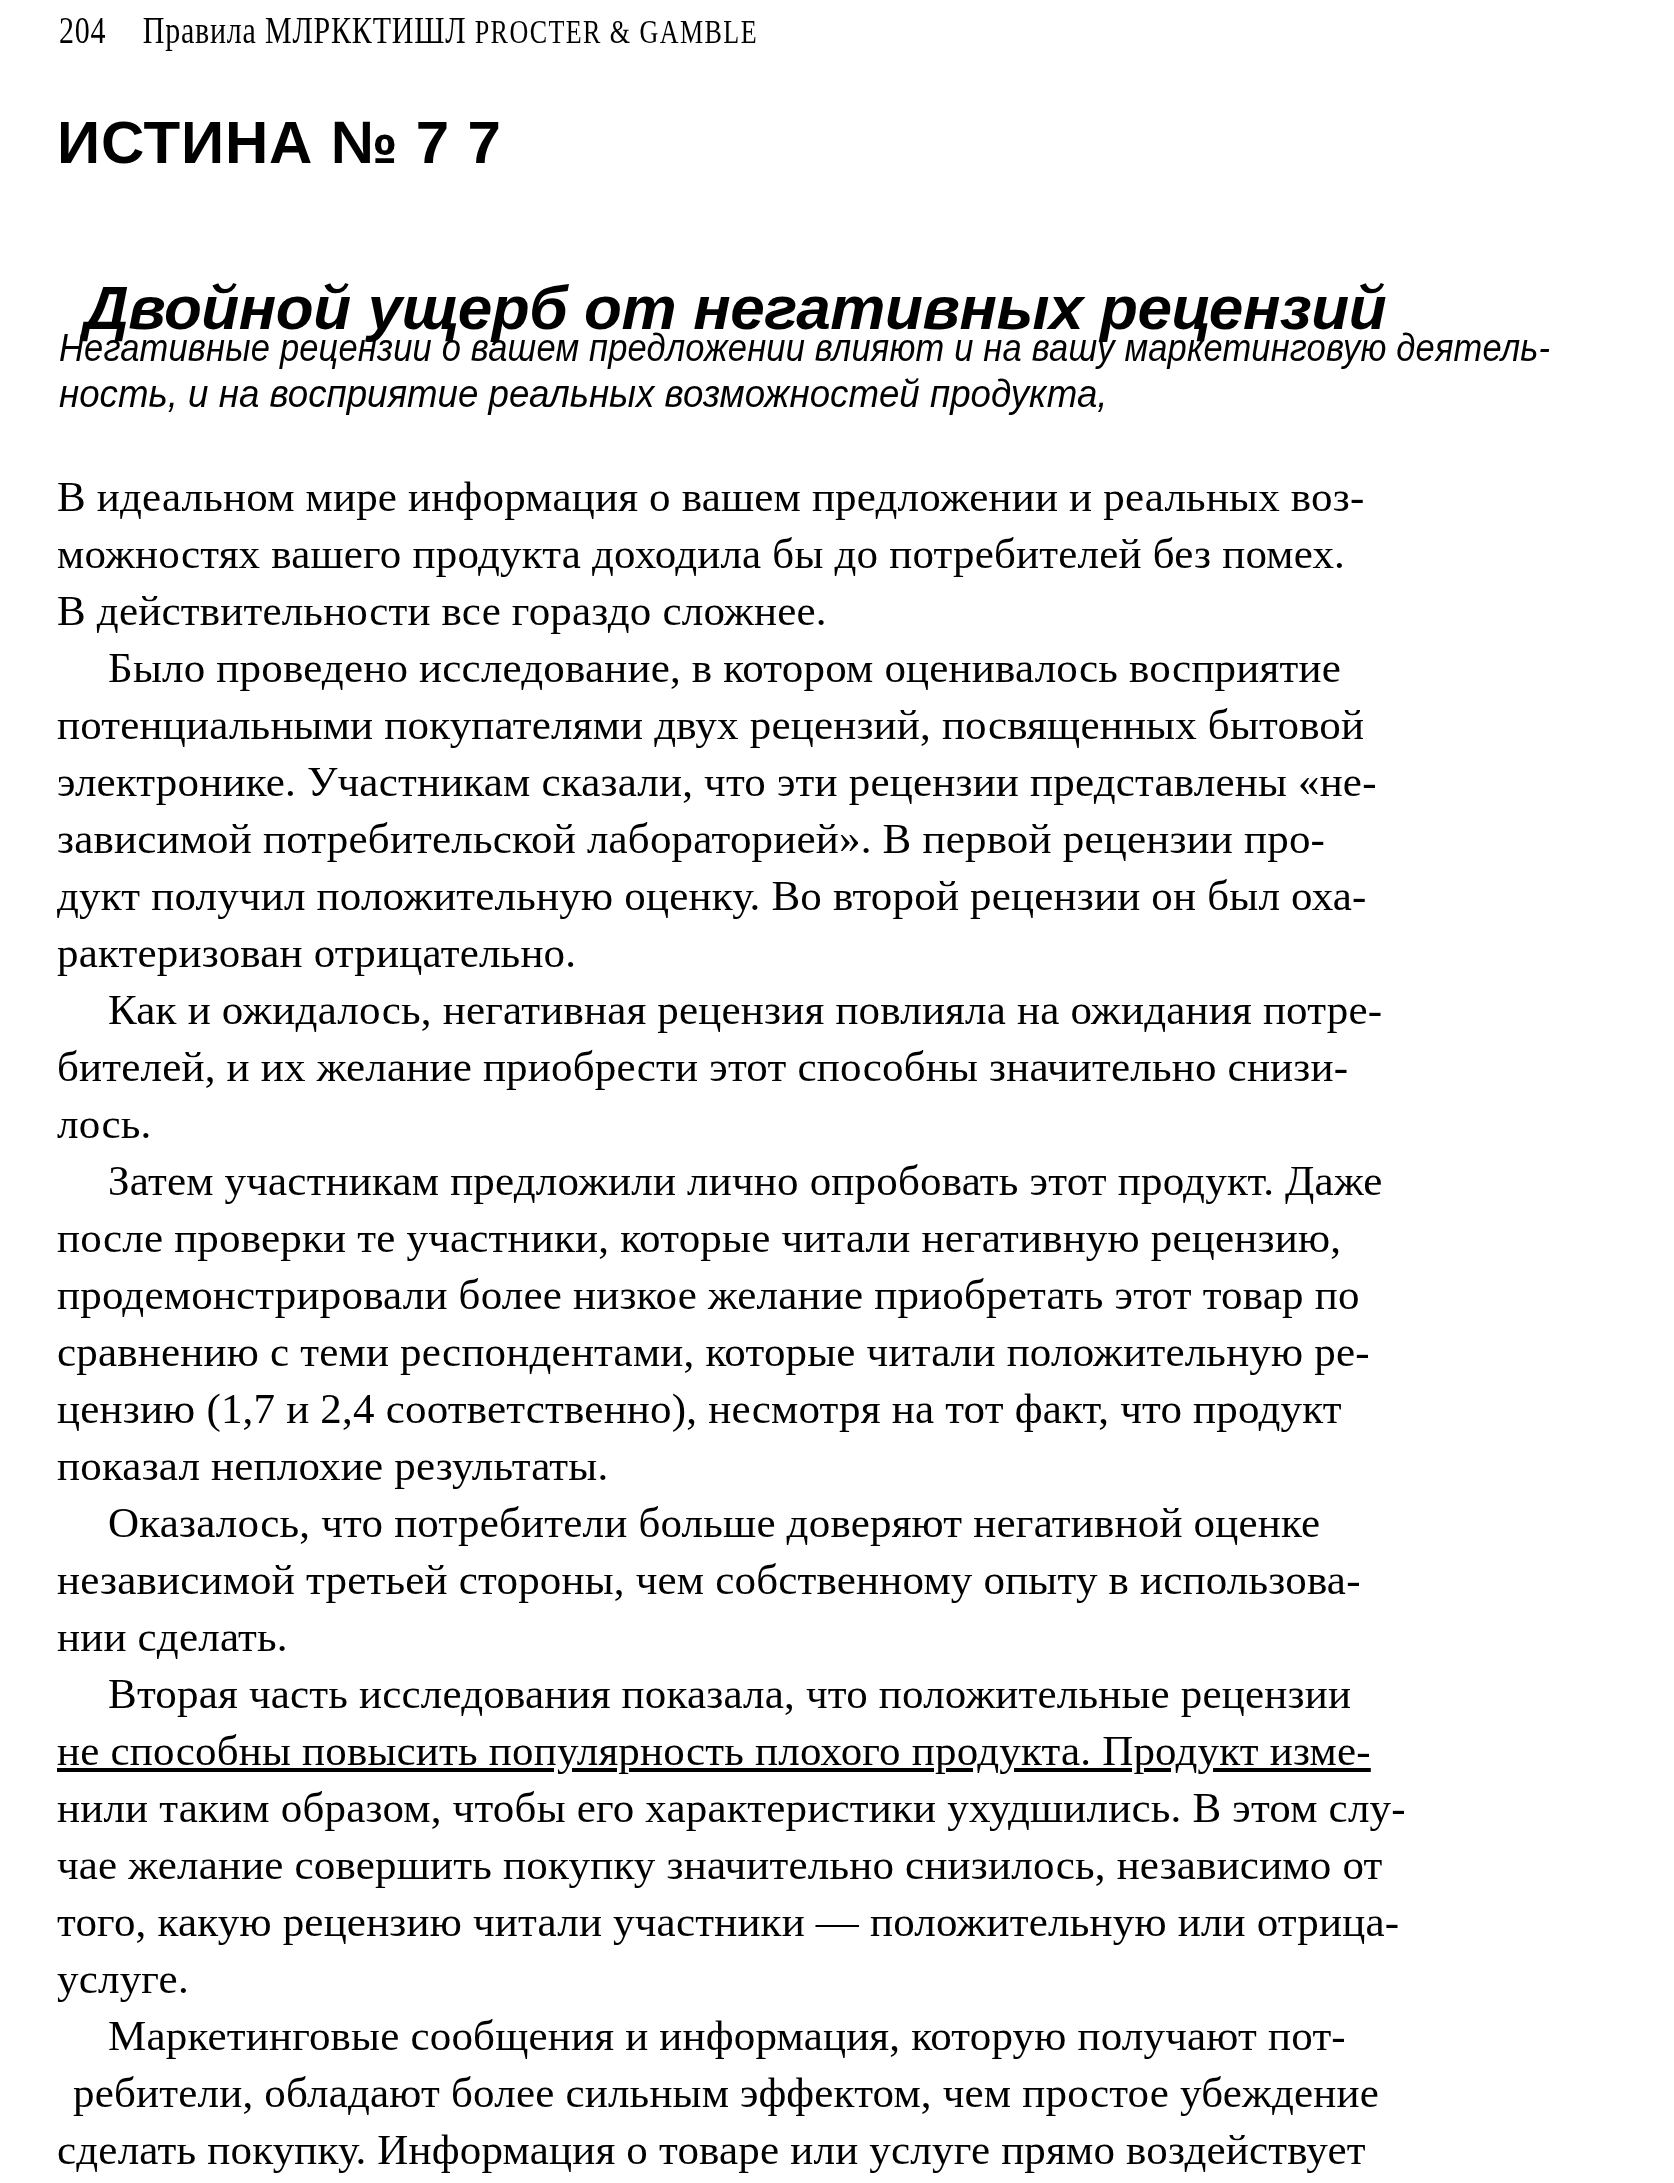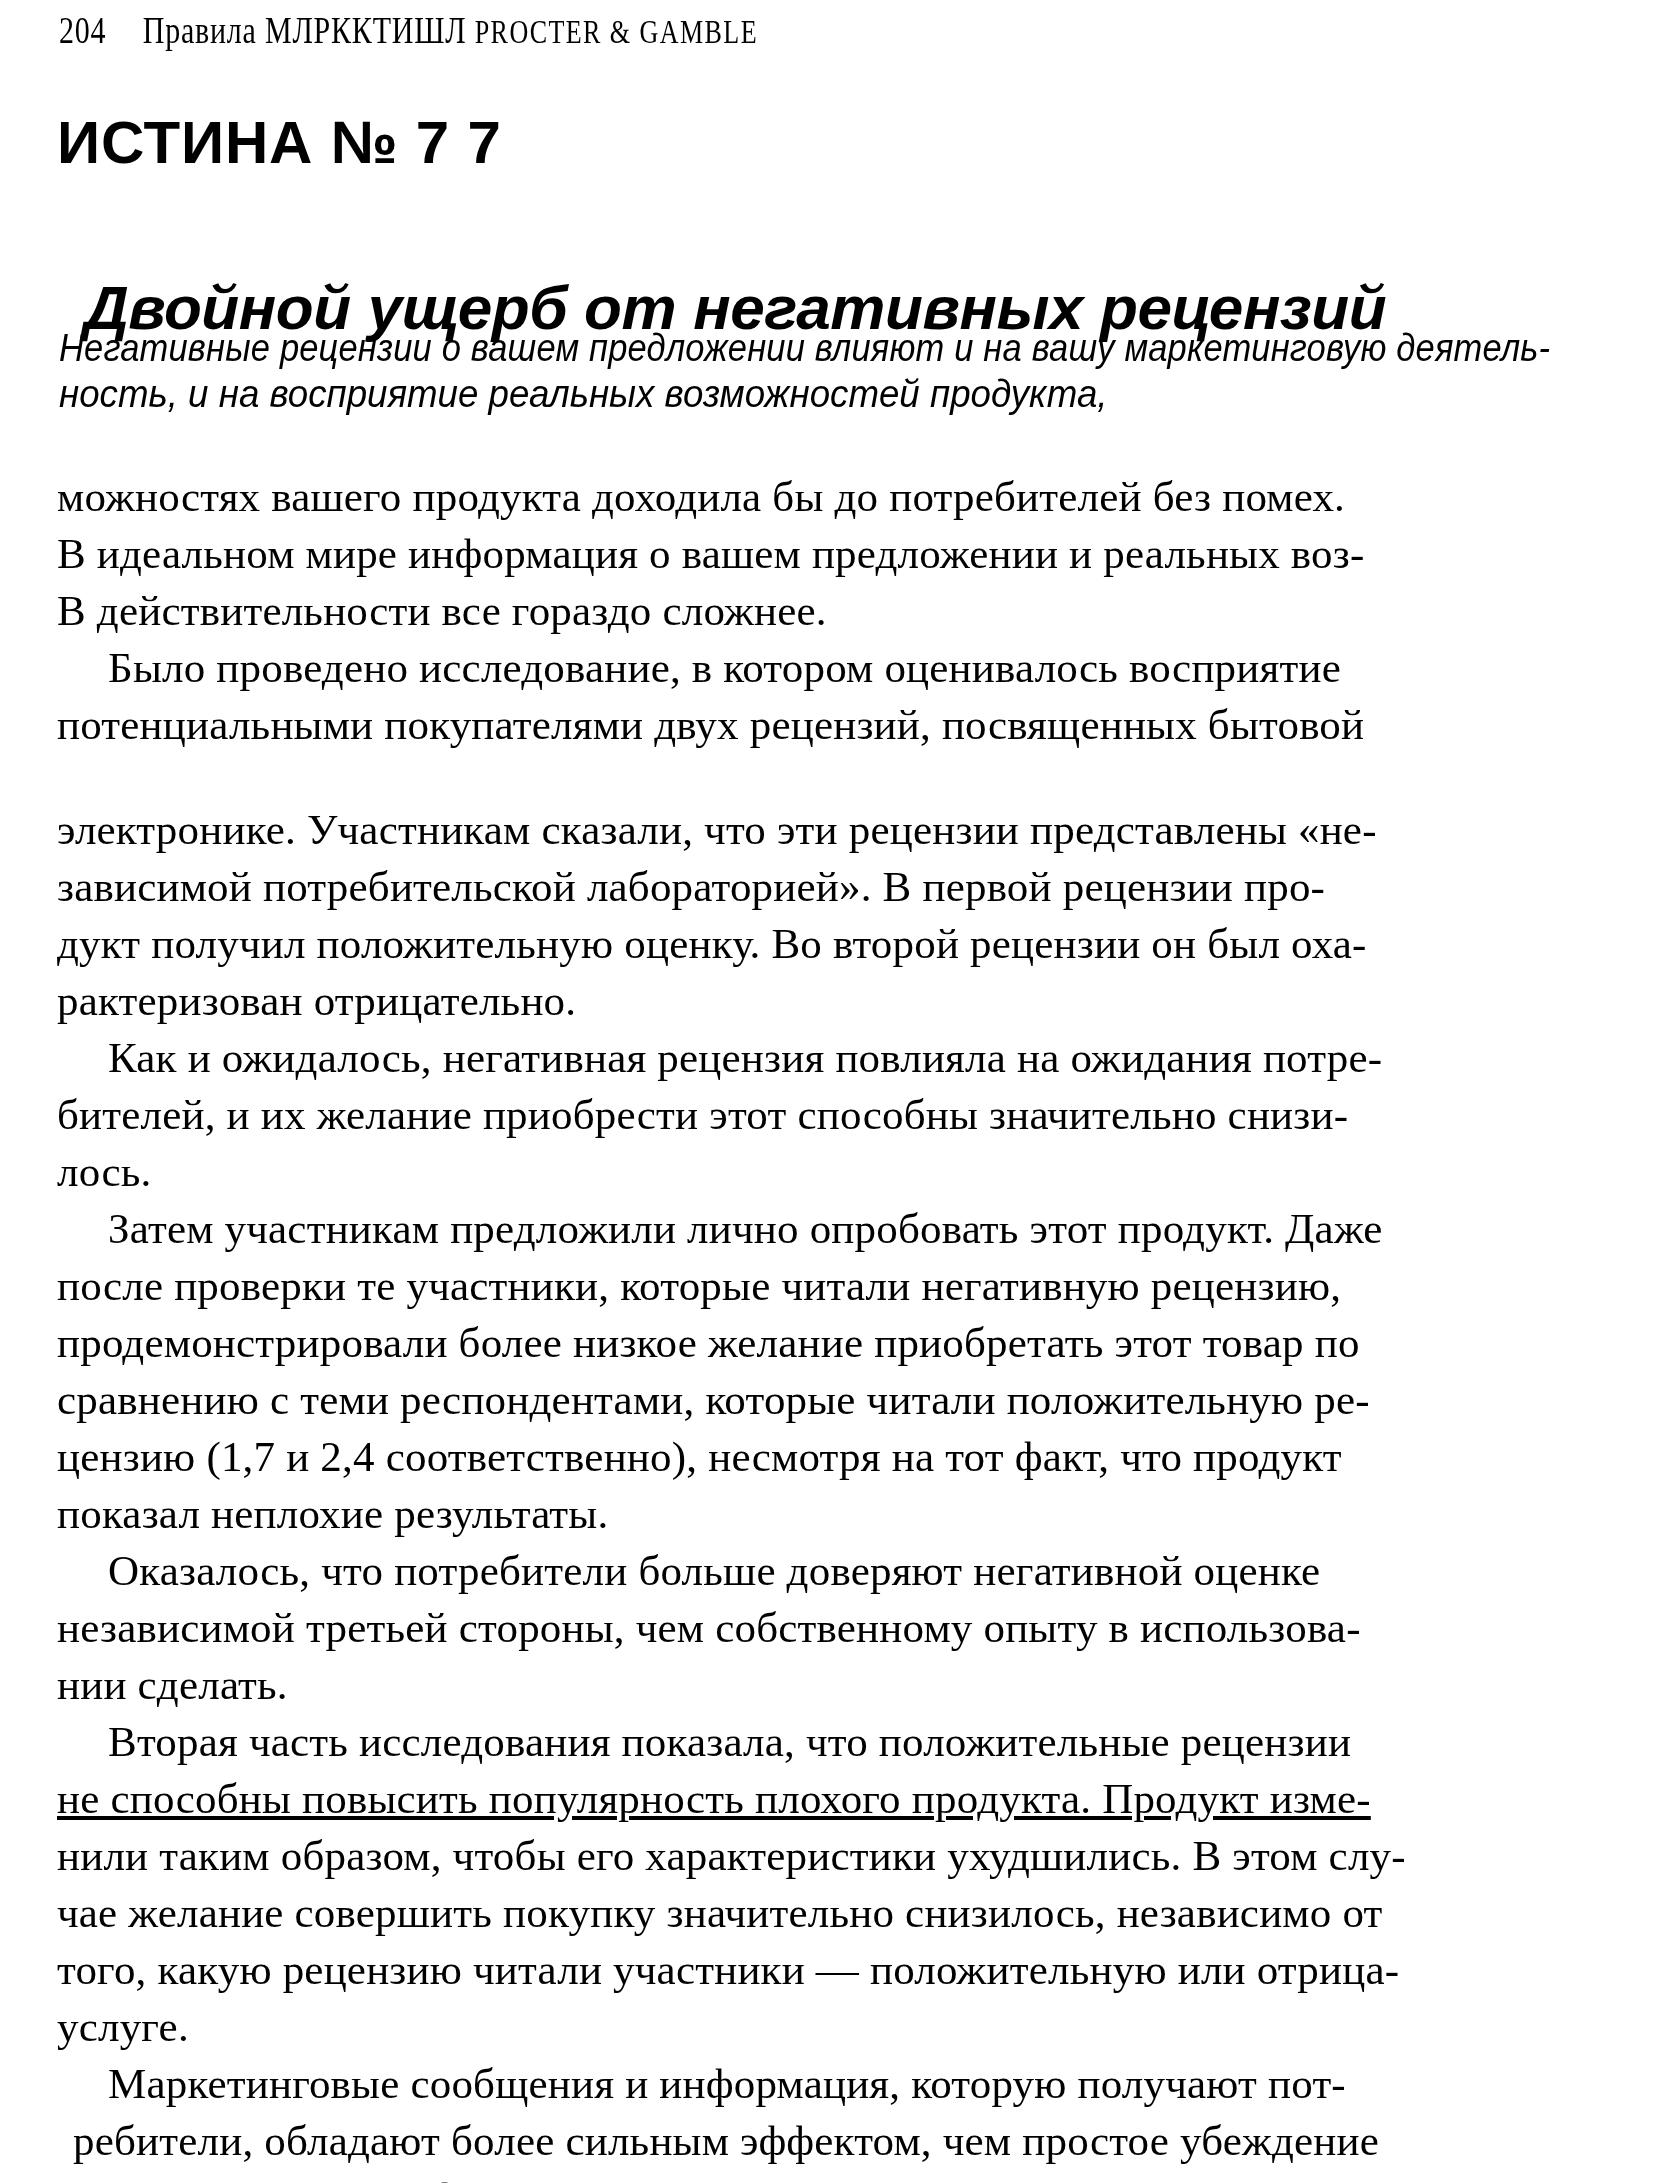--- a/index.html
+++ b/index.html
@@ -157,29 +157,29 @@
   <h1 class="headline" style="transform: none;">Двойной ущерб от негативных рецензий</h1>
 
   <div class="deck">
     <span class="deck-line stretch" style="transform: scaleX(0.940365); display: block; transform-origin: left center;">Негативные рецензии о вашем предложении влияют и на вашу маркетинговую деятель-</span>
     <span class="deck-line" style="transform: none;">ность, и на восприятие реальных возможностей продукта,</span>
   </div>
 
   <div class="body-copy">
 
     <p>
+      <span class="ln j" style="transform: scaleX(1); transform-origin: left center;">В идеальном мире информация о вашем предложении и реальных воз-</span>
       <span class="ln j" style="transform: scaleX(1); transform-origin: left center;">можностях вашего продукта доходила бы до потребителей без помех.</span>
-      <span class="ln j" style="transform: scaleX(1); transform-origin: left center;">В идеальном мире информация о вашем предложении и реальных воз-</span>
       <span class="ln last" style="transform: none;">В действительности все гораздо сложнее.</span>
     </p>
 
     <p>
       <span class="ln j" style="transform: scaleX(1); transform-origin: left center;"><span class="indent"></span><span>Было проведено исследование, в котором оценивалось восприятие</span></span>
       <span class="ln j" style="transform: scaleX(1); transform-origin: left center;">потенциальными покупателями двух рецензий, посвященных бытовой</span>
-      <span class="ln j" style="transform: scaleX(1); transform-origin: left center; margin-top: 48px;">электронике. Участникам сказали, что эти рецензии представлены «не-</span>
+      <span class="ln j" style="transform: scaleX(1); transform-origin: left center;">электронике. Участникам сказали, что эти рецензии представлены «не-</span>
       <span class="ln j" style="transform: scaleX(1); transform-origin: left center;">зависимой потребительской лабораторией». В первой рецензии про-</span>
       <span class="ln j" style="transform: scaleX(1); transform-origin: left center;">дукт получил положительную оценку. Во второй рецензии он был оха-</span>
       <span class="ln last" style="transform: none;">рактеризован отрицательно.</span>
     </p>
 
     <p>
       <span class="ln j" style="transform: scaleX(1); transform-origin: left center;"><span class="indent"></span><span>Как и ожидалось, негативная рецензия повлияла на ожидания потре-</span></span>
       <span class="ln j" style="transform: scaleX(1); transform-origin: left center;">бителей, и их желание приобрести этот способны значительно снизи-</span>
       <span class="ln last" style="transform: none;">лось.</span>
     </p>

